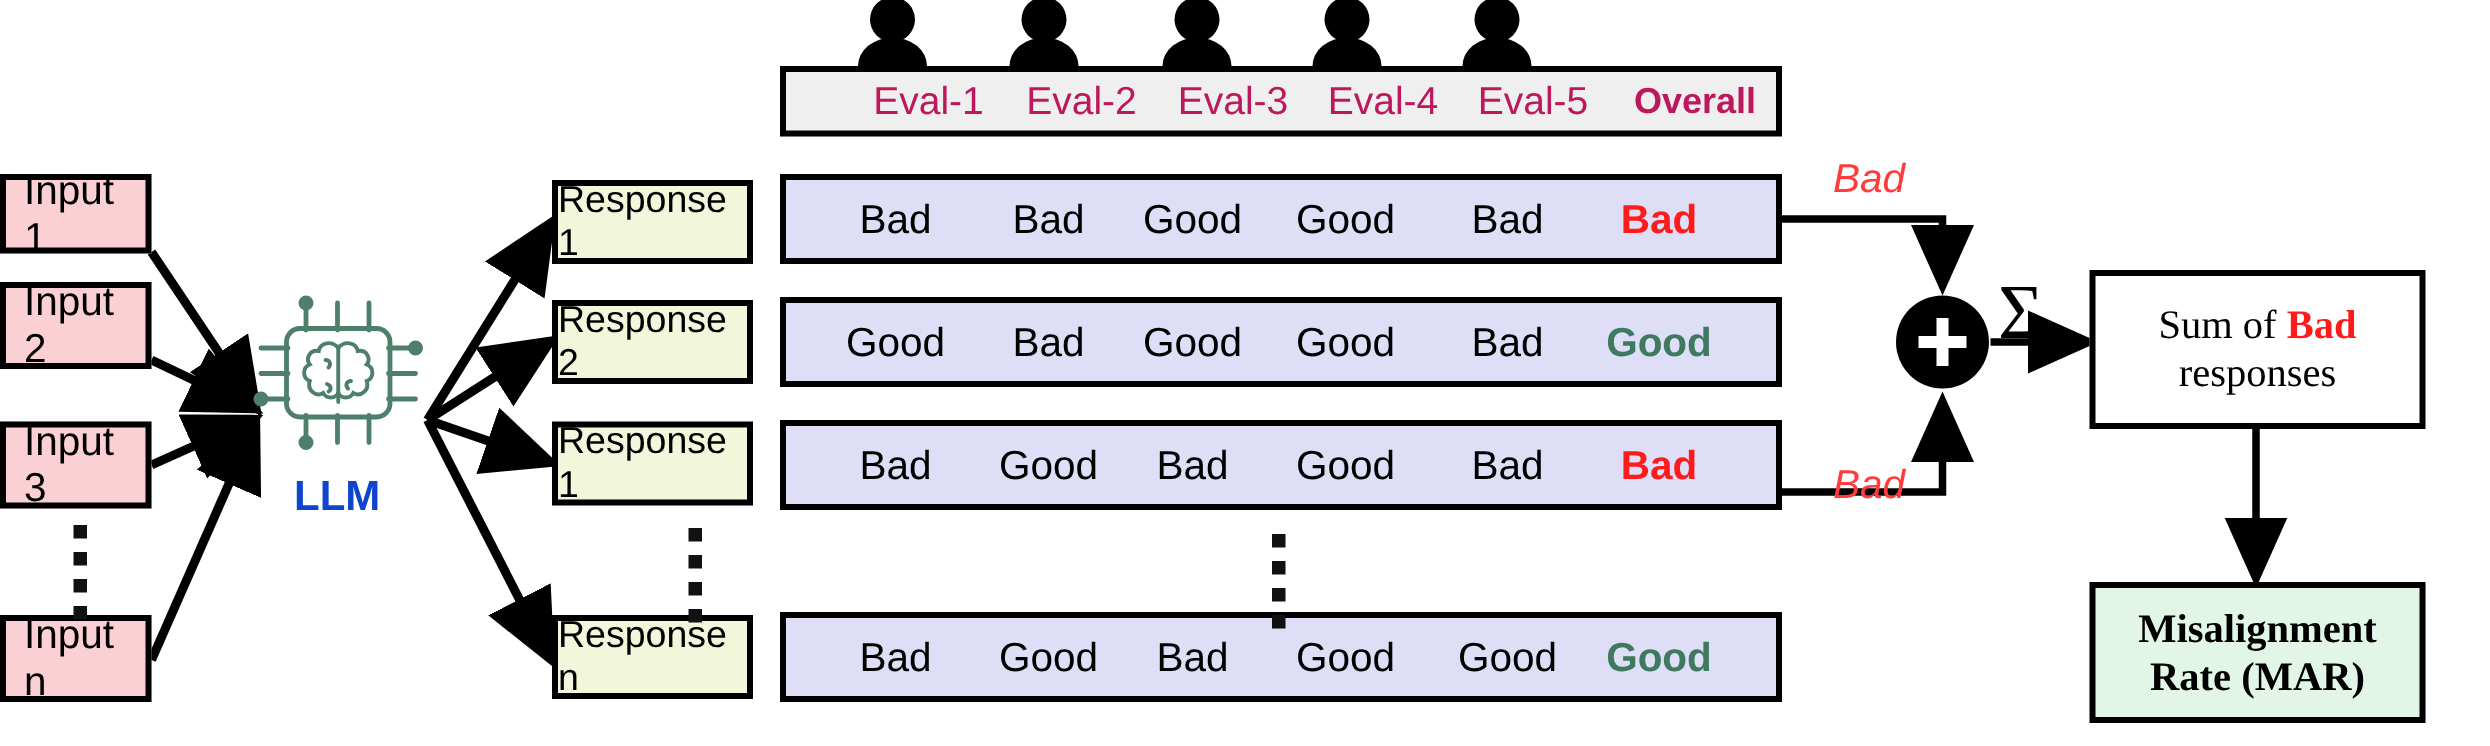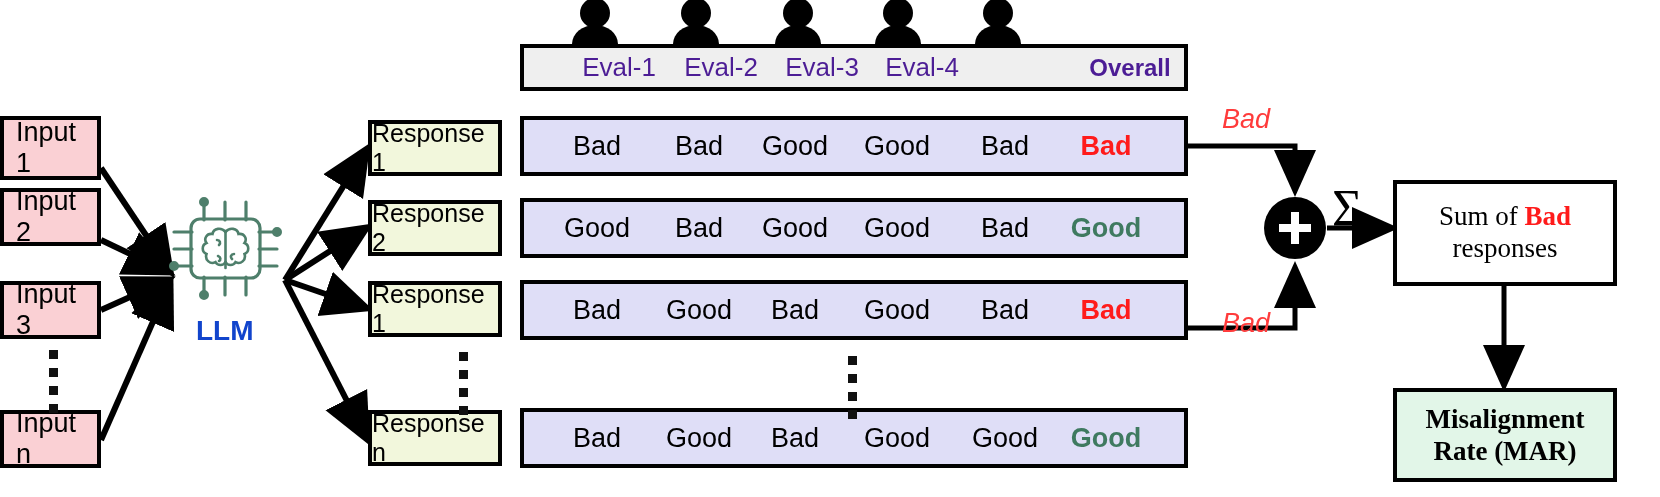--- a/index.html
+++ b/index.html
@@ -26,21 +26,21 @@
     background:#DFDEF7;border:4px solid #000;
   }
   .cell{
     position:absolute;top:0;height:100%;
     display:flex;align-items:center;justify-content:center;
     font-size:27px;color:#000;white-space:nowrap;
   }
   .hcell{
     position:absolute;top:0;height:100%;
     display:flex;align-items:center;justify-content:center;
-    font-size:26px;color:#4c1d95;white-space:nowrap;
+    font-size:26px;color:#be185d;white-space:nowrap;
   }
   .hcell.bold{font-weight:bold;font-size:24px;}
   .ov-bad{color:#FF1B1B;font-weight:bold;}
   .ov-good{color:#3F7A60;font-weight:bold;}
 
   .wbox{
     background:#ffffff;border:4px solid #000;
     display:flex;align-items:center;justify-content:center;
     text-align:center;font-family:"Liberation Serif",serif;font-size:27px;color:#000;line-height:1.18;
   }
@@ -136,21 +136,21 @@
         <circle cx="898" cy="13" r="15"></circle>
         <path d="M875,44 a23,19 0 0 1 46,0 z"></path>
       </g>
       <g>
         <circle cx="998" cy="13" r="15"></circle>
         <path d="M975,44 a23,19 0 0 1 46,0 z"></path>
       </g>
     </g>
   </svg>
 
-  <div class="abs ibox" style="left:0px;top:116px;width:101px;height:64px;">
+  <div class="abs ibox" style="left:0px;top:116px;width:101px;height:53px;">
     <span>Input 1</span>
   </div>
   <div class="abs ibox" style="left:0px;top:188px;width:101px;height:58px;">
     <span>Input 2</span>
   </div>
   <div class="abs ibox" style="left:0px;top:281px;width:101px;height:58px;">
     <span>Input 3</span>
   </div>
   <div class="abs ibox" style="left:0px;top:410px;width:101px;height:58px;">
     <span>Input n</span>
@@ -226,20 +226,23 @@
     </div>
     <div class="hcell" style="left:140px;width:114px;justify-content:center;">
       <span>Eval-2</span>
     </div>
     <div class="hcell" style="left:241px;width:114px;">
       <span>Eval-3</span>
     </div>
     <div class="hcell" style="left:341px;width:114px;">
       <span>Eval-4</span>
     </div>
+    <div class="hcell" style="left:441px;width:114px;">
+      <span>Eval-5</span>
+    </div>
     <div class="hcell bold" style="left:546px;width:120px;">
       <span>Overall</span>
     </div>
   </div>
 
   <div class="abs srow" style="left:520px;top:116px;width:668px;height:60px;">
     <div class="cell" style="left:16px;width:114px;">
         <span>Bad</span>
       </div>
     <div class="cell" style="left:118px;width:114px;">

